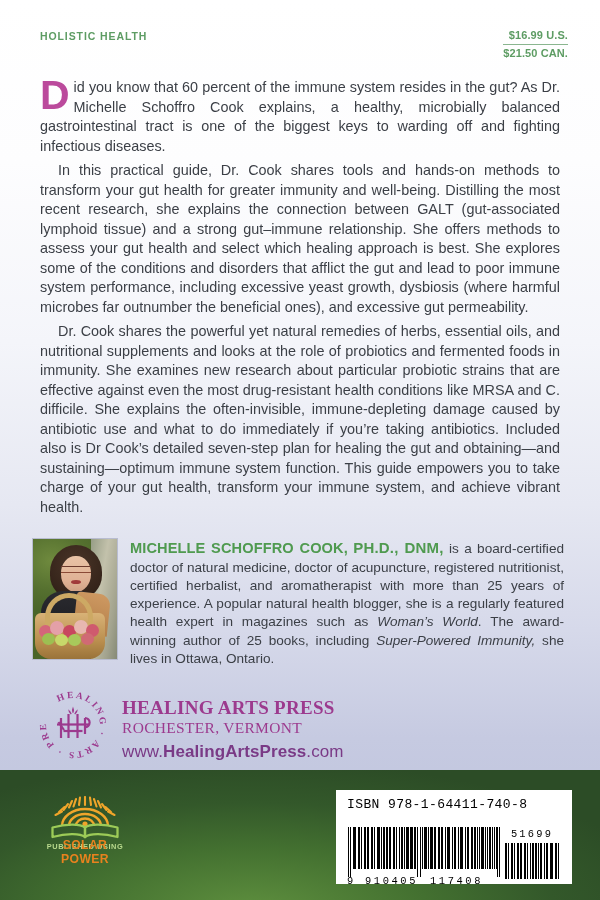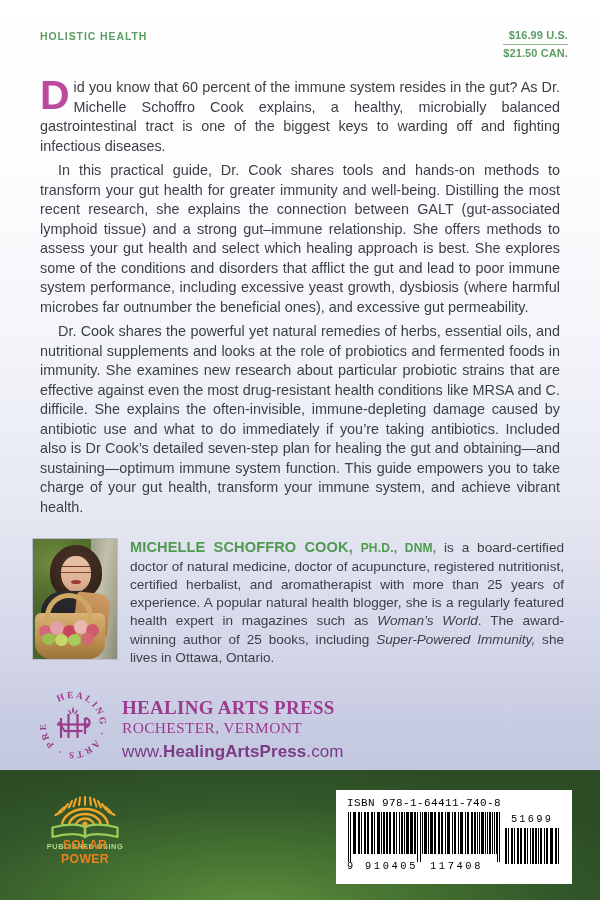--- a/index.html
+++ b/index.html
@@ -178,21 +178,21 @@
   }
   .author-name {
     font-weight: 700;
     color: #4f9a4f;
     font-size: 14.6px;
     letter-spacing: 0.1px;
   }
   .author-degrees {
     color: #4f9a4f;
     font-weight: 700;
-    font-size: 12px;
+    font-size: 15px;
     letter-spacing: 0.2px;
   }
   .it { font-style: italic; }
 
   
   .publisher {
     position: absolute;
     top: 686px;
     left: 36px;
     width: 320px;
@@ -279,24 +279,24 @@
     position: absolute;
     right: 28px;
     top: 20px;
     width: 236px;
     height: 94px;
     background: #ffffff;
     padding: 7px 9px 5px 11px;
   }
   .isbn-line {
     font-family: "Liberation Mono", monospace;
-    font-size: 11px;
+    font-size: 13px;
     letter-spacing: 0.4px;
     color: #000;
-    margin-bottom: 3px;
+    margin-bottom: 15px;
     white-space: nowrap;
   }
   .bars-row { position: relative; height: 60px; }
   .bars-main {
     position: absolute; left: 1px; top: 0;
     width: 152px; height: 50px;
     display: flex; align-items: flex-start;
   }
   .bars-addon {
     position: absolute; right: 2px; top: 16px;

